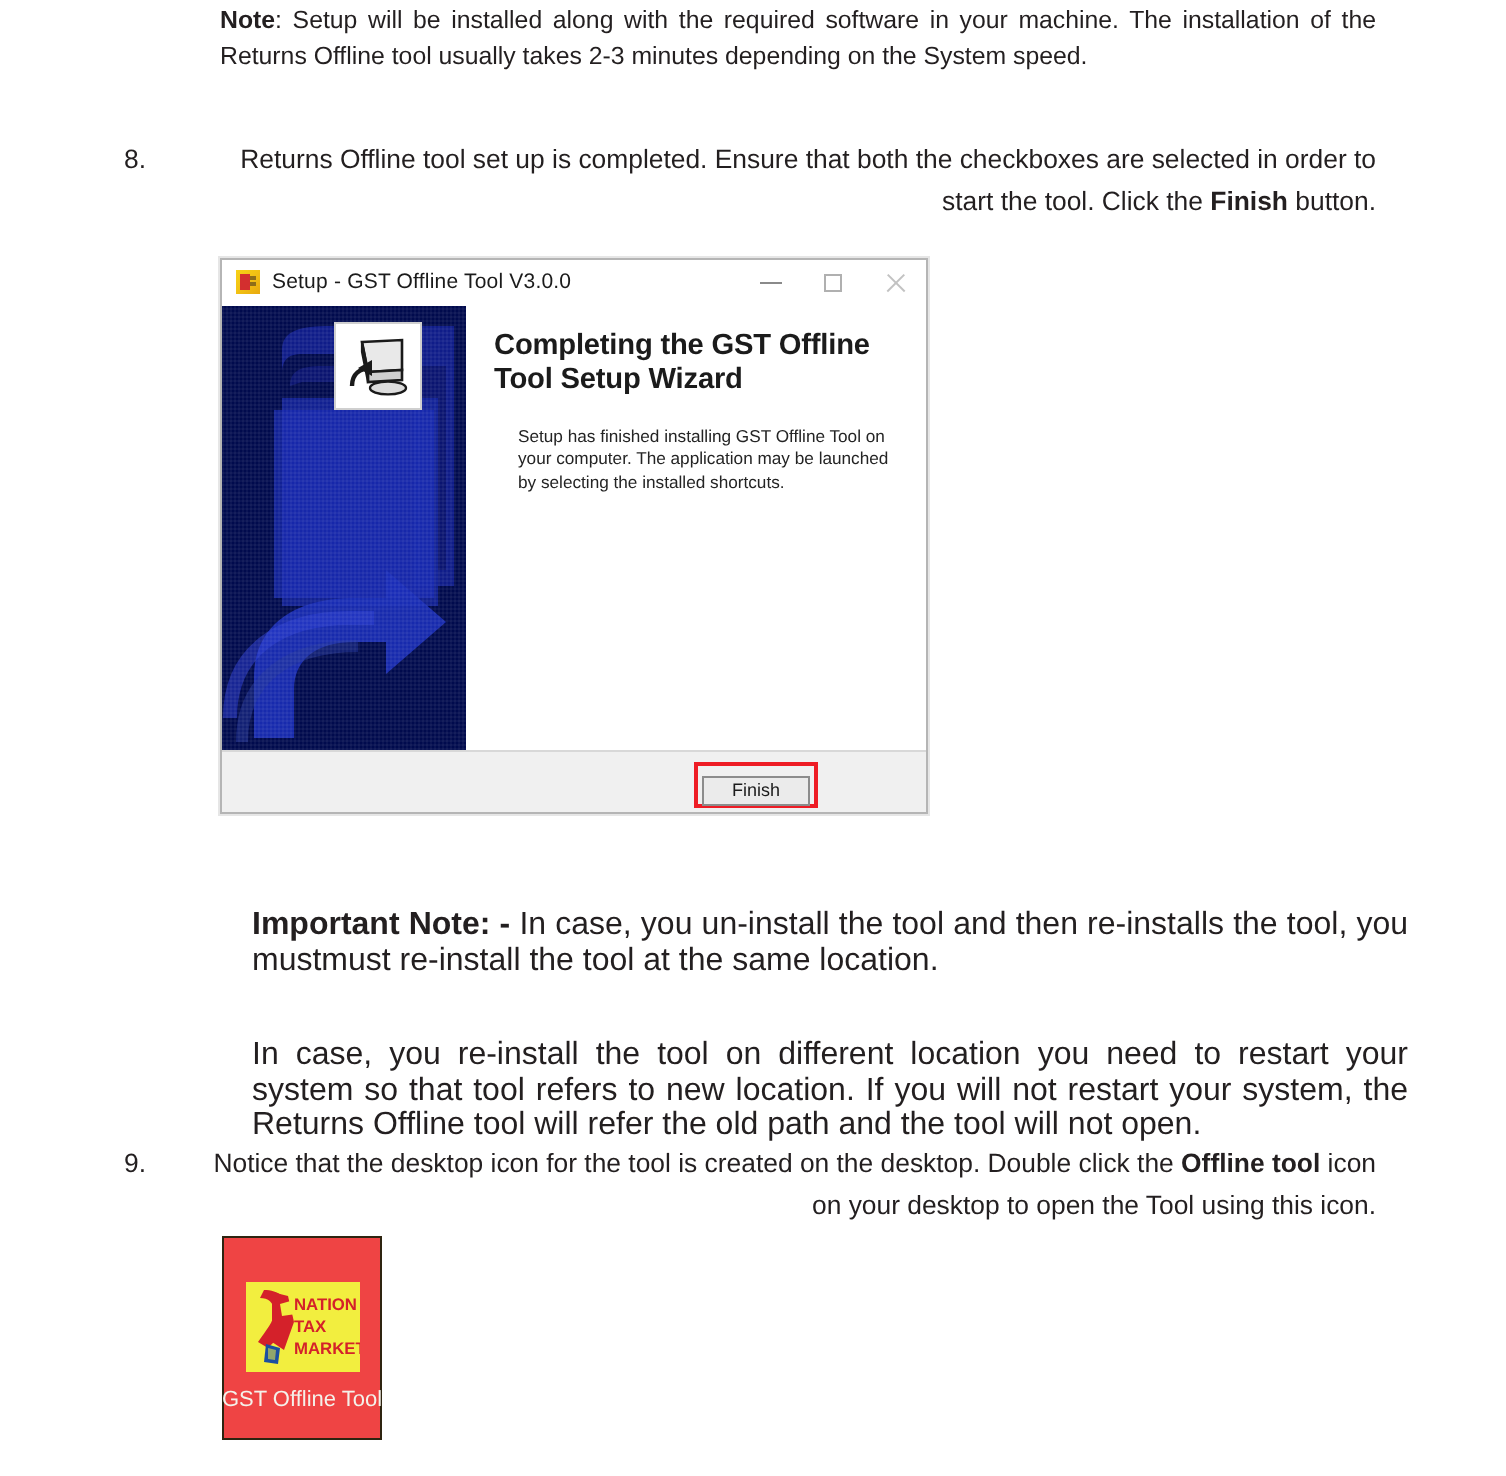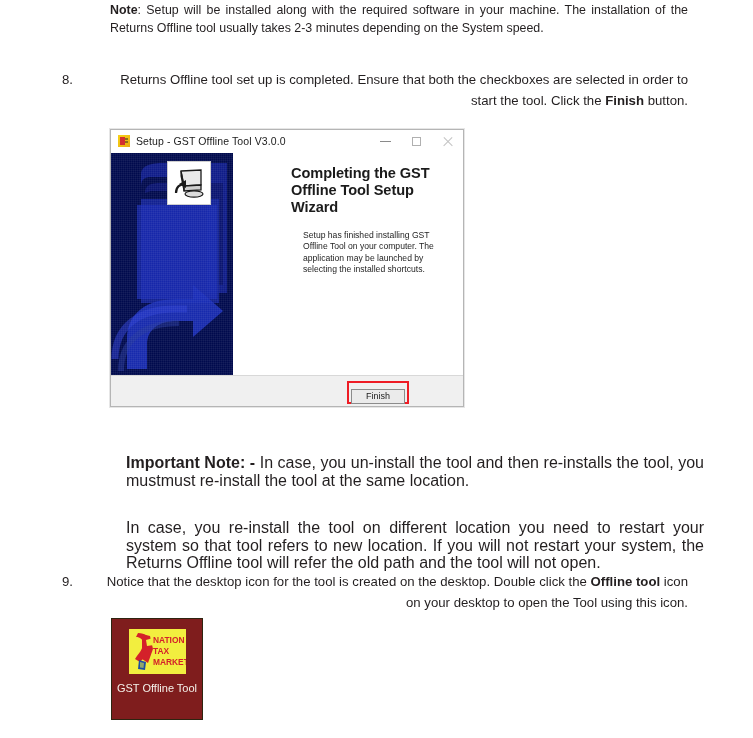--- a/index.html
+++ b/index.html
@@ -153,21 +153,20 @@
     background: #c2c2c2;
   }
   .wb-close::before { transform: rotate(45deg); }
   .wb-close::after  { transform: rotate(-45deg); }
 
   .wiz-body {
     position: relative;
     height: 222px;
     background: #ffffff;
     display: flex;
-    gap: 44px;
   }
   .wiz-banner {
     width: 122px;
     height: 222px;
     position: relative;
     background: #000a4d;
     overflow: hidden;
     flex: none;
   }
   
@@ -247,29 +246,29 @@
     line-height: 1;
     padding: 0;
     cursor: default;
   }
 
   
   .desk-icon {
     position: absolute;
     left: 111px;
     top: 618px;
-    width: 92px;
+    width: 80px;
     height: 102px;
-    background: #7f1d1d;
+    background: #ef4444;
     border: 1px solid #2e2410;
     box-sizing: border-box;
     display: flex;
     flex-direction: column;
     align-items: center;
-    padding-top: 10px;
+    padding-top: 22px;
   }
   .gst-logo {
     width: 57px;
     height: 45px;
     background: #f2ee3f;
     position: relative;
     overflow: hidden;
     display: block;
   }
   .desk-label {

